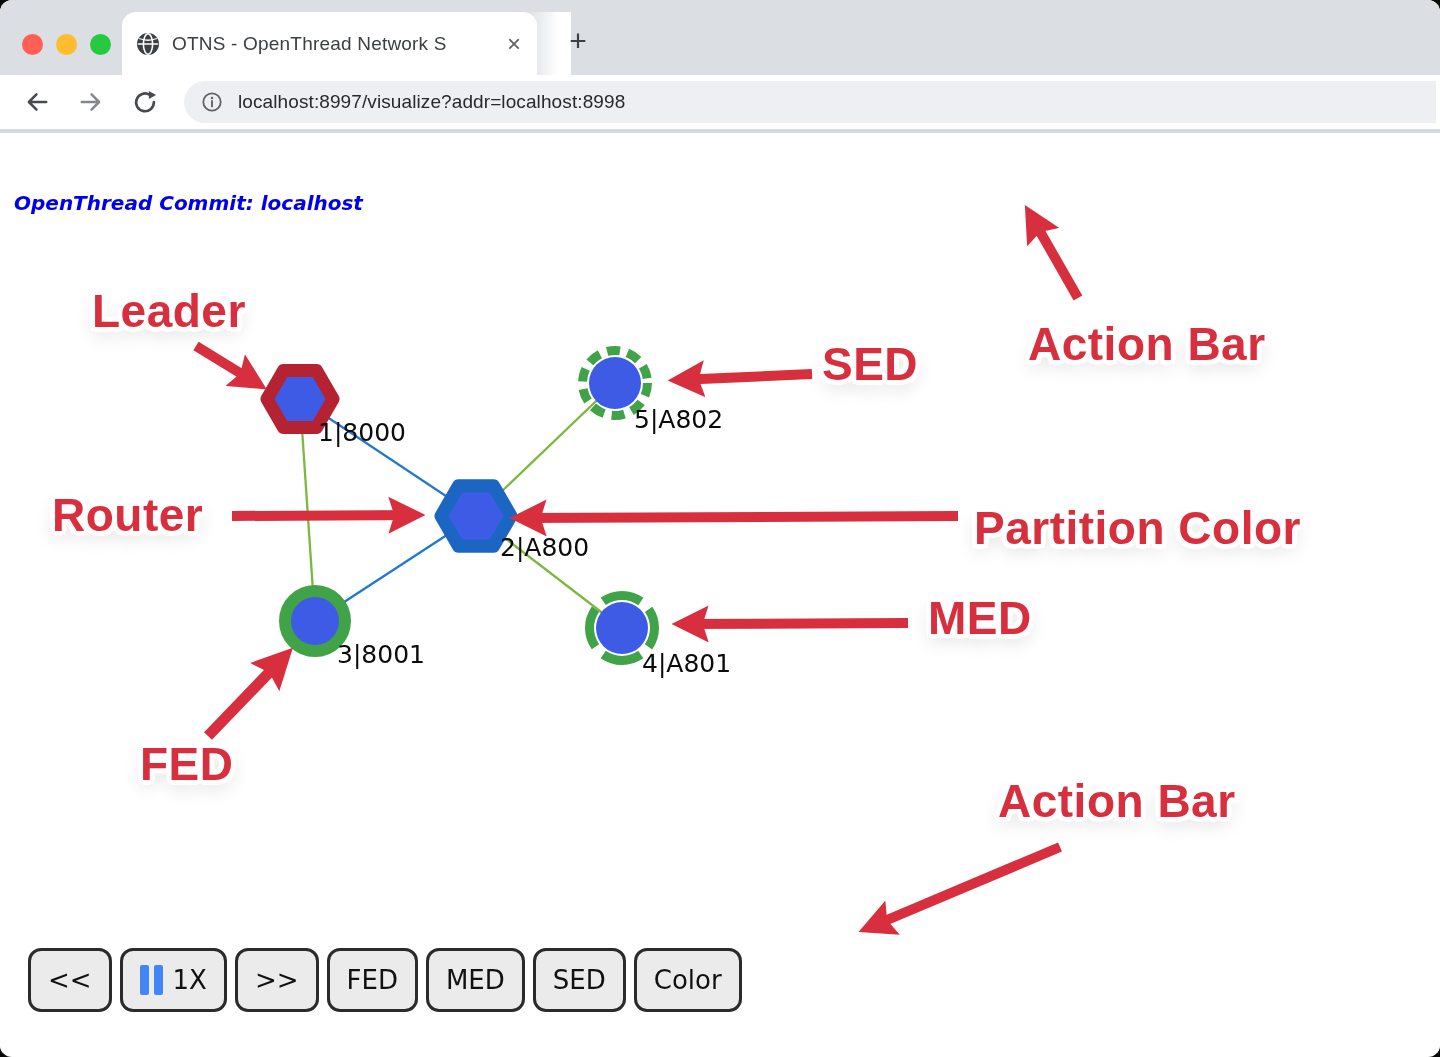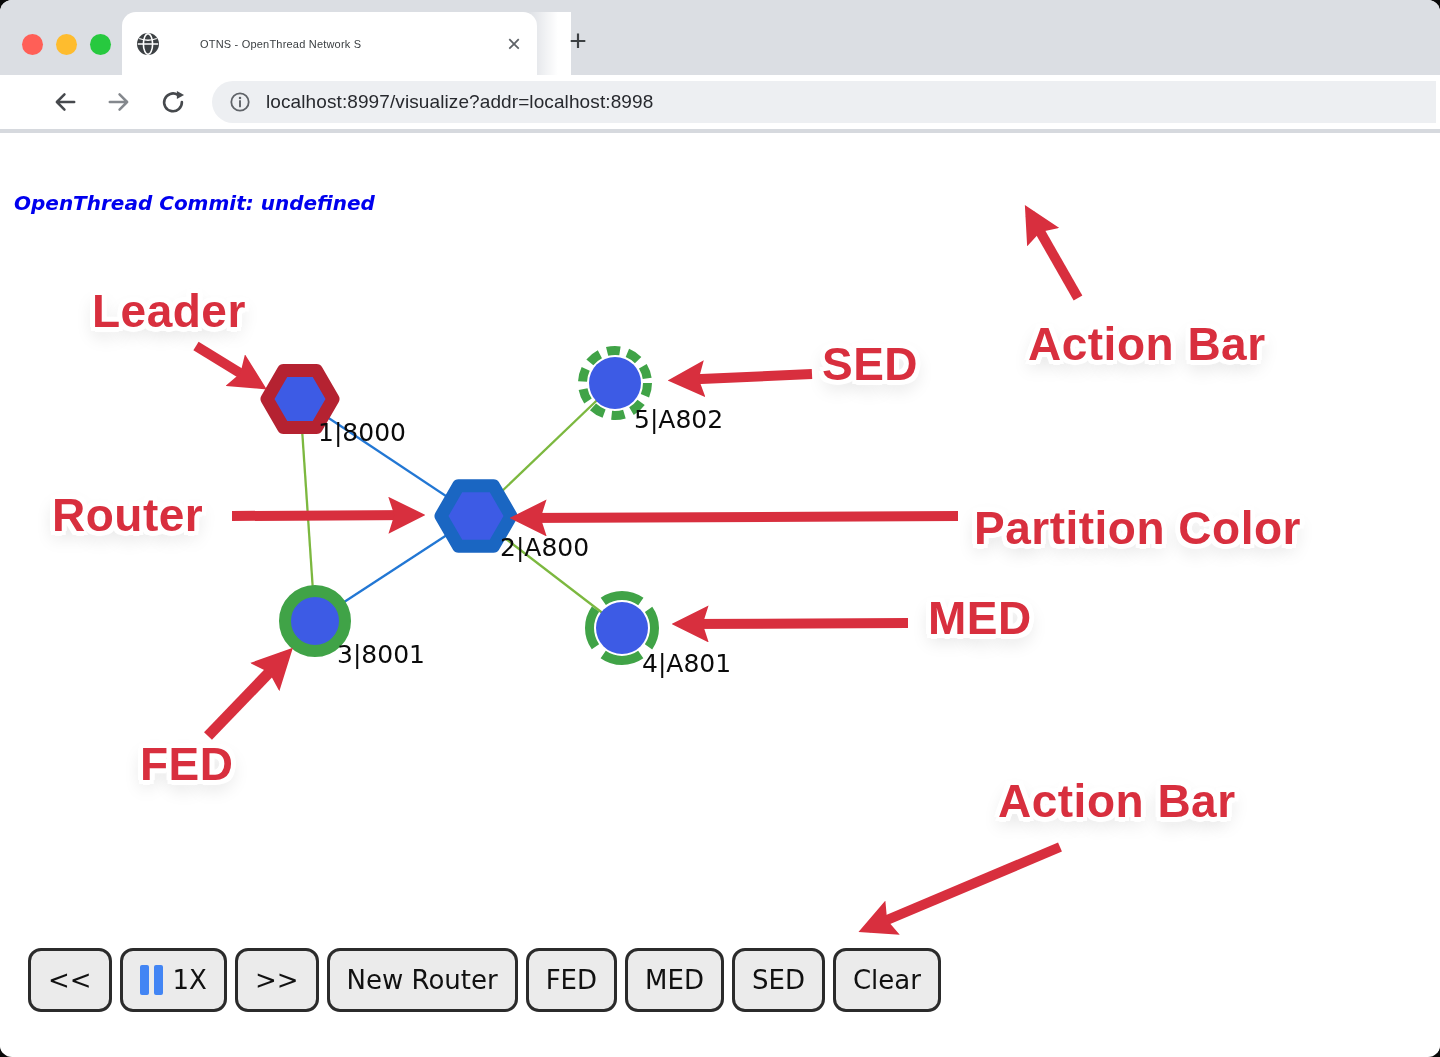--- a/index.html
+++ b/index.html
@@ -16,39 +16,39 @@
   .dot.red { background:#ff5f57; }
   .dot.yellow { background:#febc2e; }
   .dot.green { background:#27c93f; }
   .tab {
     position:absolute; left:122px; top:12px; width:415px; height:63px;
     background:#fff; border-radius:14px 14px 0 0;
     display:flex; align-items:center; padding:0 14px;
   }
   .favicon { width:24px; height:24px; margin-right:12px; flex:0 0 auto; }
   .tab-title {
-    position:relative; font-size:11px; color:#3c4043; white-space:nowrap;
-    overflow:hidden; width:290px; letter-spacing:0.2px;margin-left:28px;
+    position:relative; font-size:19px; color:#3c4043; white-space:nowrap;
+    overflow:hidden; width:290px; letter-spacing:0.2px;
   }
   .tab-fade {
     position:absolute; top:0; bottom:0; left:405px; width:44px;
     background:linear-gradient(to right, rgba(255,255,255,0), #fff 70%);
   }
   .tab-close {
     position:absolute; right:16px; top:50%; transform:translateY(-50%);
     font-size:24px; color:#5f6368; line-height:1; cursor:default;
   }
   .newtab {
     position:absolute; left:560px; top:24px; width:36px; height:36px;
     font-size:30px; font-weight:300; color:#3c4043; text-align:center; line-height:34px;
   }
   
   .toolbar {
     position:relative; height:58px; background:#fff;
-    display:flex; align-items:center; border-bottom:4px solid #d6d9de;padding-left:28px;
+    display:flex; align-items:center; border-bottom:4px solid #d6d9de;
   }
   .navicon { width:26px; height:26px; }
   .nav-back { margin-left:24px; }
   .nav-fwd { margin-left:28px; }
   .nav-reload { margin-left:28px; }
   .omnibox {
     margin-left:26px; height:42px; flex:1; margin-right:4px;
     background:#edeff2; border-radius:21px 0 0 21px;
     display:flex; align-items:center; padding:0 16px;
   }
@@ -137,21 +137,21 @@
           <line x1="12" y1="11" x2="12" y2="16.4" stroke="#5f6368" stroke-width="1.9" stroke-linecap="round"></line>
           <circle cx="12" cy="7.9" r="1.25" fill="#5f6368"></circle>
         </svg>
       </span>
       <span class="url">localhost:8997/visualize?addr=localhost:8998</span>
     </div>
   </div>
 
   <div class="content">
 
-    <a class="commit">OpenThread Commit: undefined</a>
+    <a class="commit">OpenThread Commit: localhost</a>
 
     <svg class="canvas" viewBox="0 137 1440 920">
       <defs>
         <marker id="ah" viewBox="0 0 10 10" refX="7.2" refY="5" markerWidth="3.7" markerHeight="3.7" orient="auto">
           <path d="M0 0 L10 5 L0 10 L1.6 5 Z" fill="#d82f3e"></path>
         </marker>
       </defs>
 
       <line class="edge" x1="300" y1="403" x2="476" y2="520" stroke="#2277d4" stroke-width="2.3"></line>
       <line class="edge" x1="300" y1="403" x2="315" y2="625" stroke="#7cb83f" stroke-width="2.3"></line>
@@ -204,30 +204,27 @@
         <span class="pausebars">
             <i></i>
             <i></i>
           </span>
         <span>1X</span>
       </button>
       <button class="abtn">
         <span>&gt;&gt;</span>
       </button>
       <button class="abtn">
-        <span>New Router</span>
-      </button>
-      <button class="abtn">
         <span>FED</span>
       </button>
       <button class="abtn">
         <span>MED</span>
       </button>
       <button class="abtn">
         <span>SED</span>
       </button>
       <button class="abtn">
-        <span>Clear</span>
+        <span>Color</span>
       </button>
     </div>
 
   </div>
 </div>
 
 </body></html>

